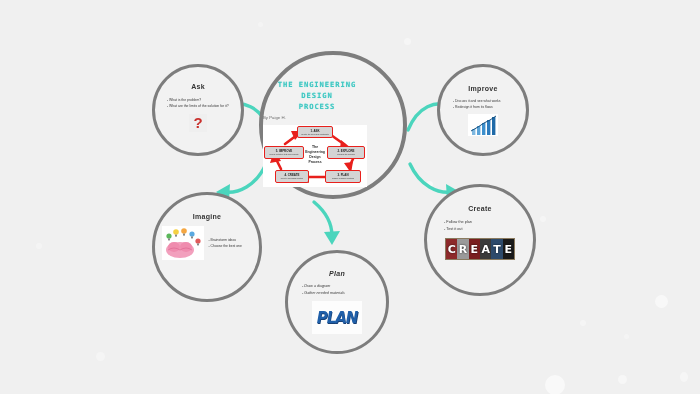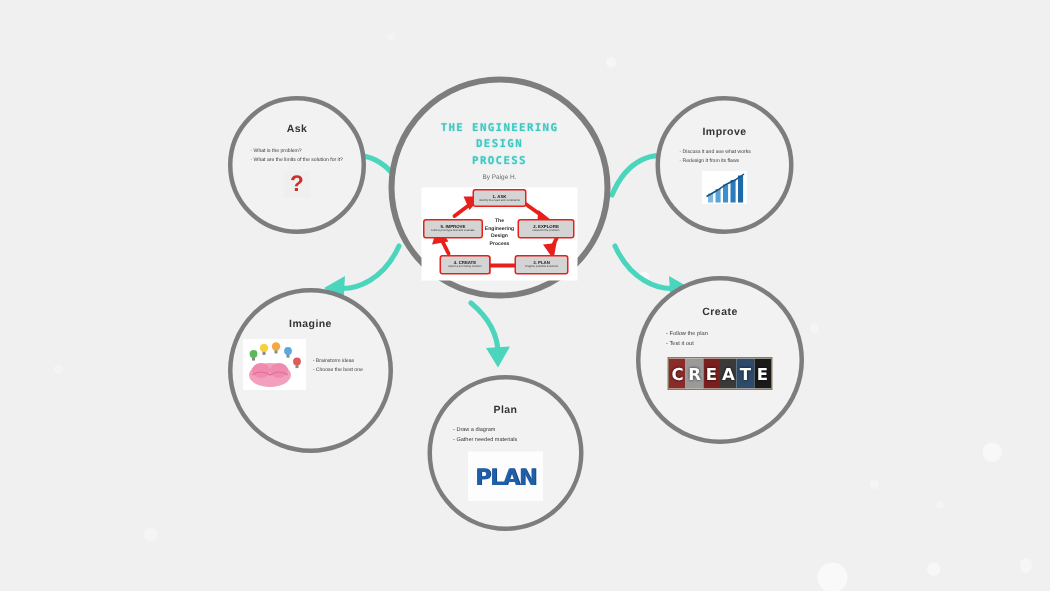--- a/index.html
+++ b/index.html
@@ -60,21 +60,20 @@
     left: 259px;
     top: 51px;
     width: 148px;
     height: 148px;
     border-radius: 50%;
     background: #f2f2f2;
     border: 4px solid #7d7d7d;
     box-sizing: border-box;
     display: flex;
     flex-direction: column;
-    align-items: center;
     padding-top: 24px;
   }
   #main-title {
     font-family: "DejaVu Sans Mono", monospace;
     font-size: 7.2px;
     font-weight: bold;
     color: #3fc7c2;
     text-align: center;
     letter-spacing: .9px;
     line-height: 1.55;
@@ -378,21 +377,21 @@
     <div class="thumb" id="create-thumb" style="margin-top:5px;">
       <div class="tile" style="background:#8d2a2a;">C</div>
       <div class="tile" style="background:#9a9a9a;">R</div>
       <div class="tile" style="background:#7a1f1f;">E</div>
       <div class="tile" style="background:#3a3a3a;">A</div>
       <div class="tile" style="background:#2d4a6b;">T</div>
       <div class="tile" style="background:#1a1a1a;">E</div>
     </div>
   </div>
 
-  <div class="bubble" id="plan-node" style="left:285px;top:250px;width:104px;height:104px;padding-top:17px;">
+  <div class="bubble" id="plan-node" style="left:285px;top:250px;width:104px;height:104px;padding-top:17px;font-style:italic;">
     <div class="bubble-title">Plan</div>
     <ul class="bullets" style="margin-top:6px;width:70px;font-size:3.7px;">
       <li>Draw a diagram</li>
       <li>Gather needed materials</li>
     </ul>
     <div class="thumb" id="plan-thumb" style="margin-top:4px;">
       <span class="planword">PLAN</span>
     </div>
   </div>
 

